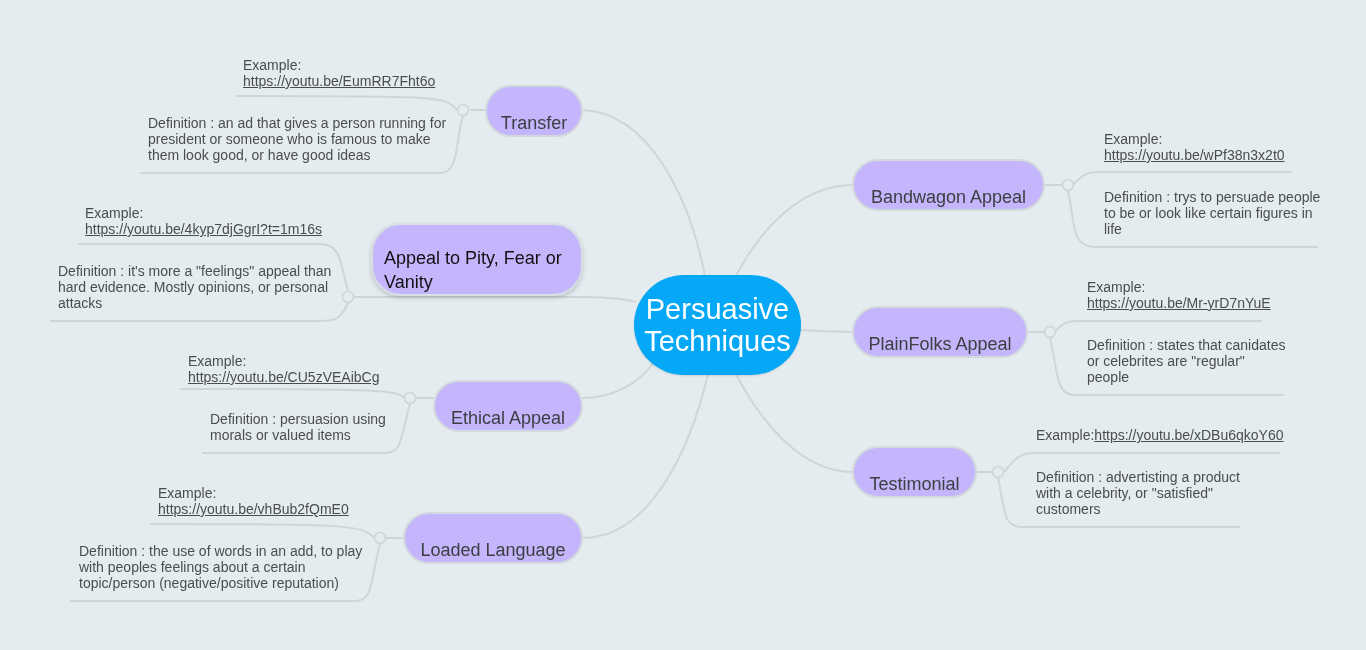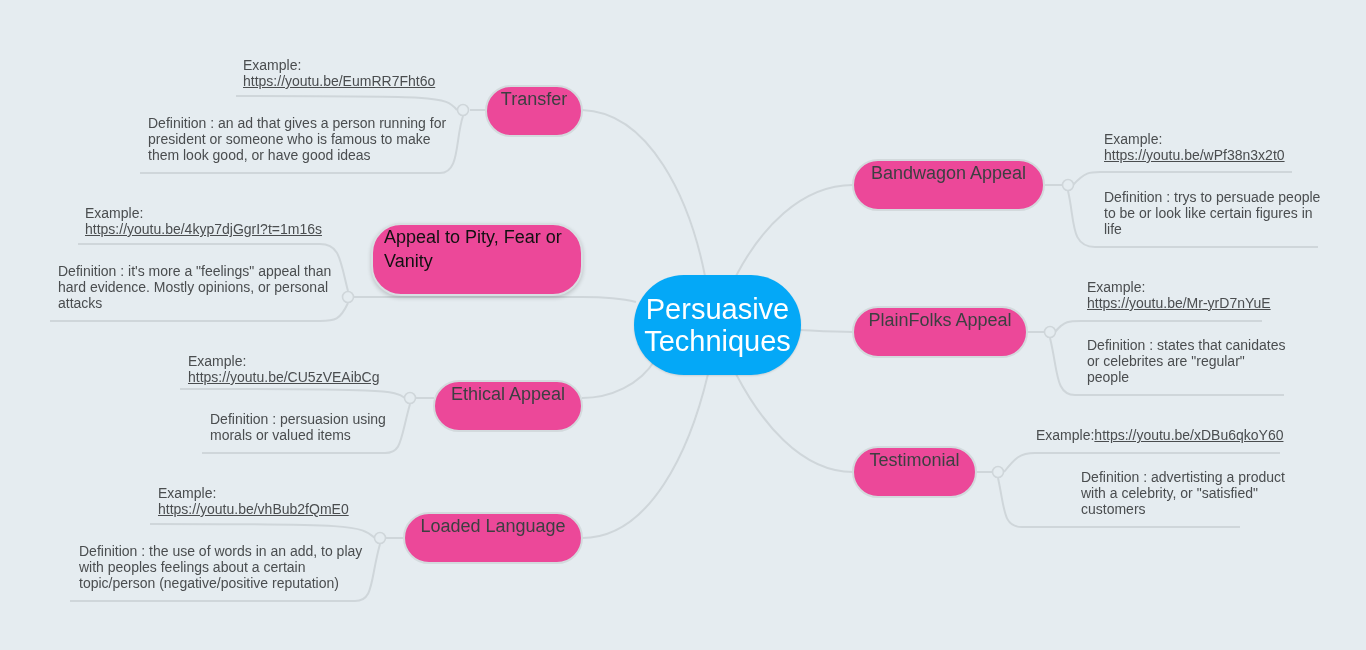--- a/index.html
+++ b/index.html
@@ -46,29 +46,29 @@
       display: flex;
       align-items: center;
       justify-content: center;
       box-sizing: border-box;
       padding: 0 10px;
       box-shadow: 0 1px 2px rgba(0,0,0,0.12);
       cursor: pointer;
     }
     .topic {
       position: absolute;
-      background: #ec4899;
+      background: #c4b5fd;
       border: 2px solid #d3dadd;
       border-radius: 27px;
       color: #3c3f41;
       font-size: 18px;
       line-height: 24px;
       box-sizing: border-box;
       display: flex;
-      align-items: flex-start;
+      align-items: flex-end;
       justify-content: center;
       white-space: nowrap;
       cursor: pointer;
     }
     .topic.selected {
       border-color: #d8dfe2;
       color: #111111;
       justify-content: flex-start;
       padding-left: 11px;
       white-space: normal;
@@ -222,19 +222,19 @@
     <span class="lbl">or celebrites are "regular"</span>
     <span class="lbl">people</span>
   </div>
 
   <div class="topic" style="left:852px; top:446px; width:125px; height:52px;">
     <span>Testimonial</span>
   </div>
   <div class="leaf inline" style="left:1036px; top:427px;">
     <span class="lbl">Example:</span><a>https://youtu.be/xDBu6qkoY60</a>
   </div>
-  <div class="leaf" style="left:1036px; top:469px;margin-left:45px;">
+  <div class="leaf" style="left:1036px; top:469px;">
     <span class="lbl">Definition : advertisting a product</span>
     <span class="lbl">with a celebrity, or "satisfied"</span>
     <span class="lbl">customers</span>
   </div>
 
 </div>
 
 </body></html>

